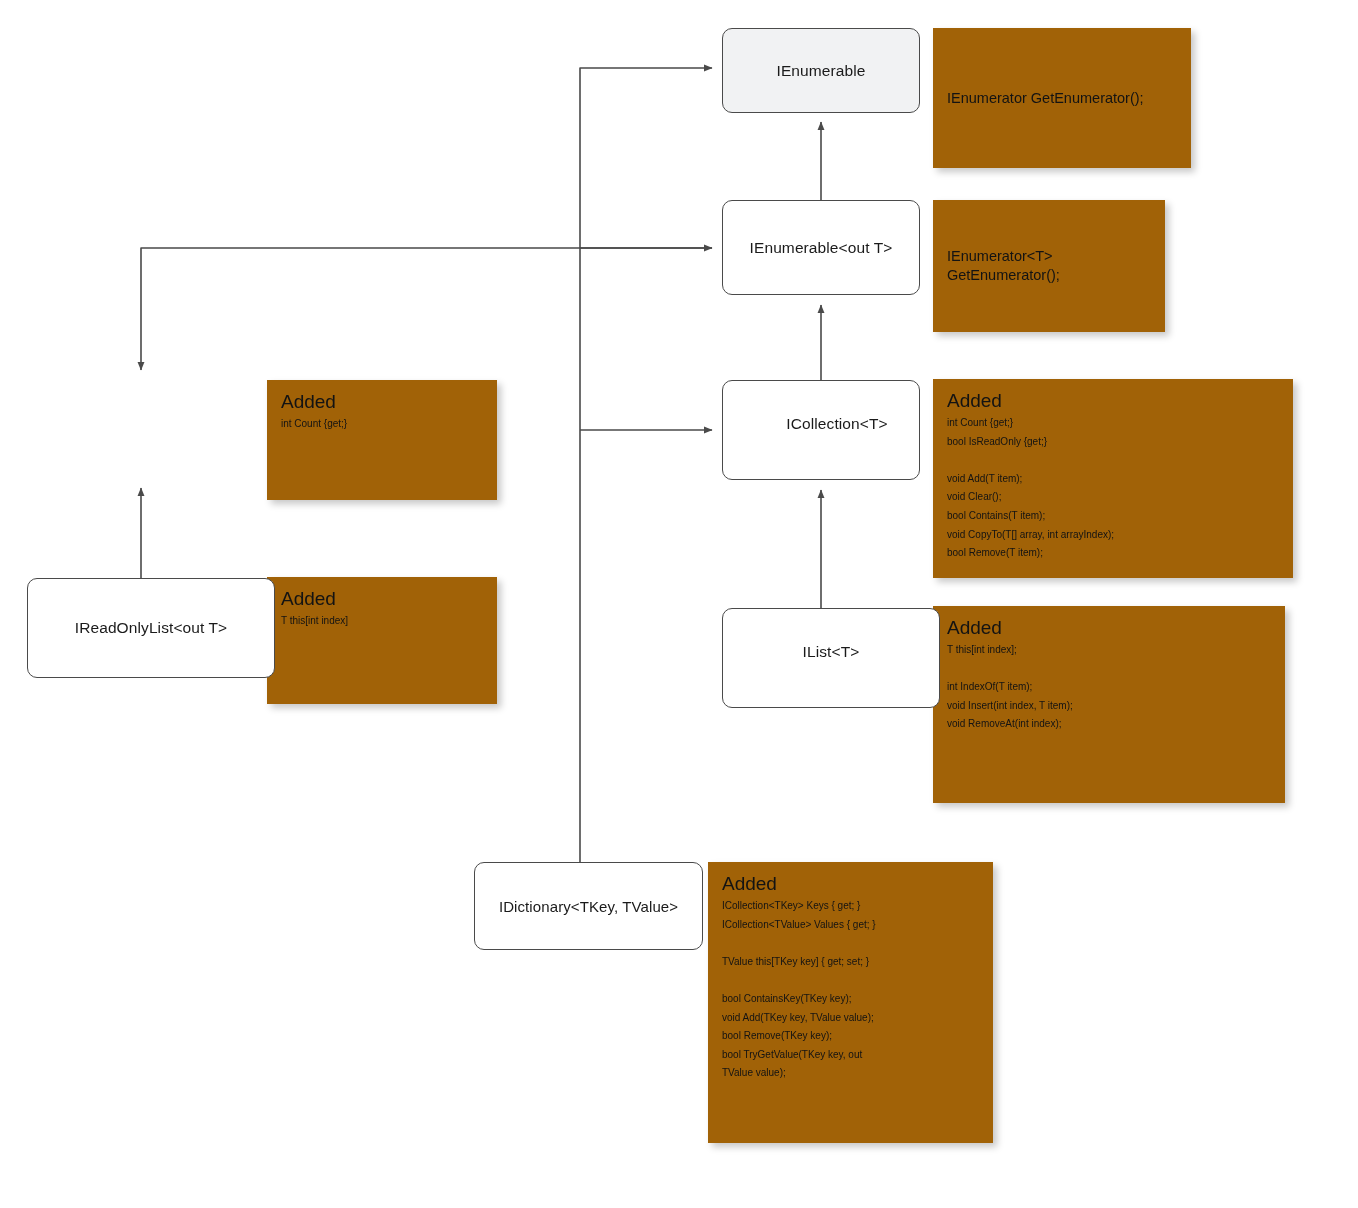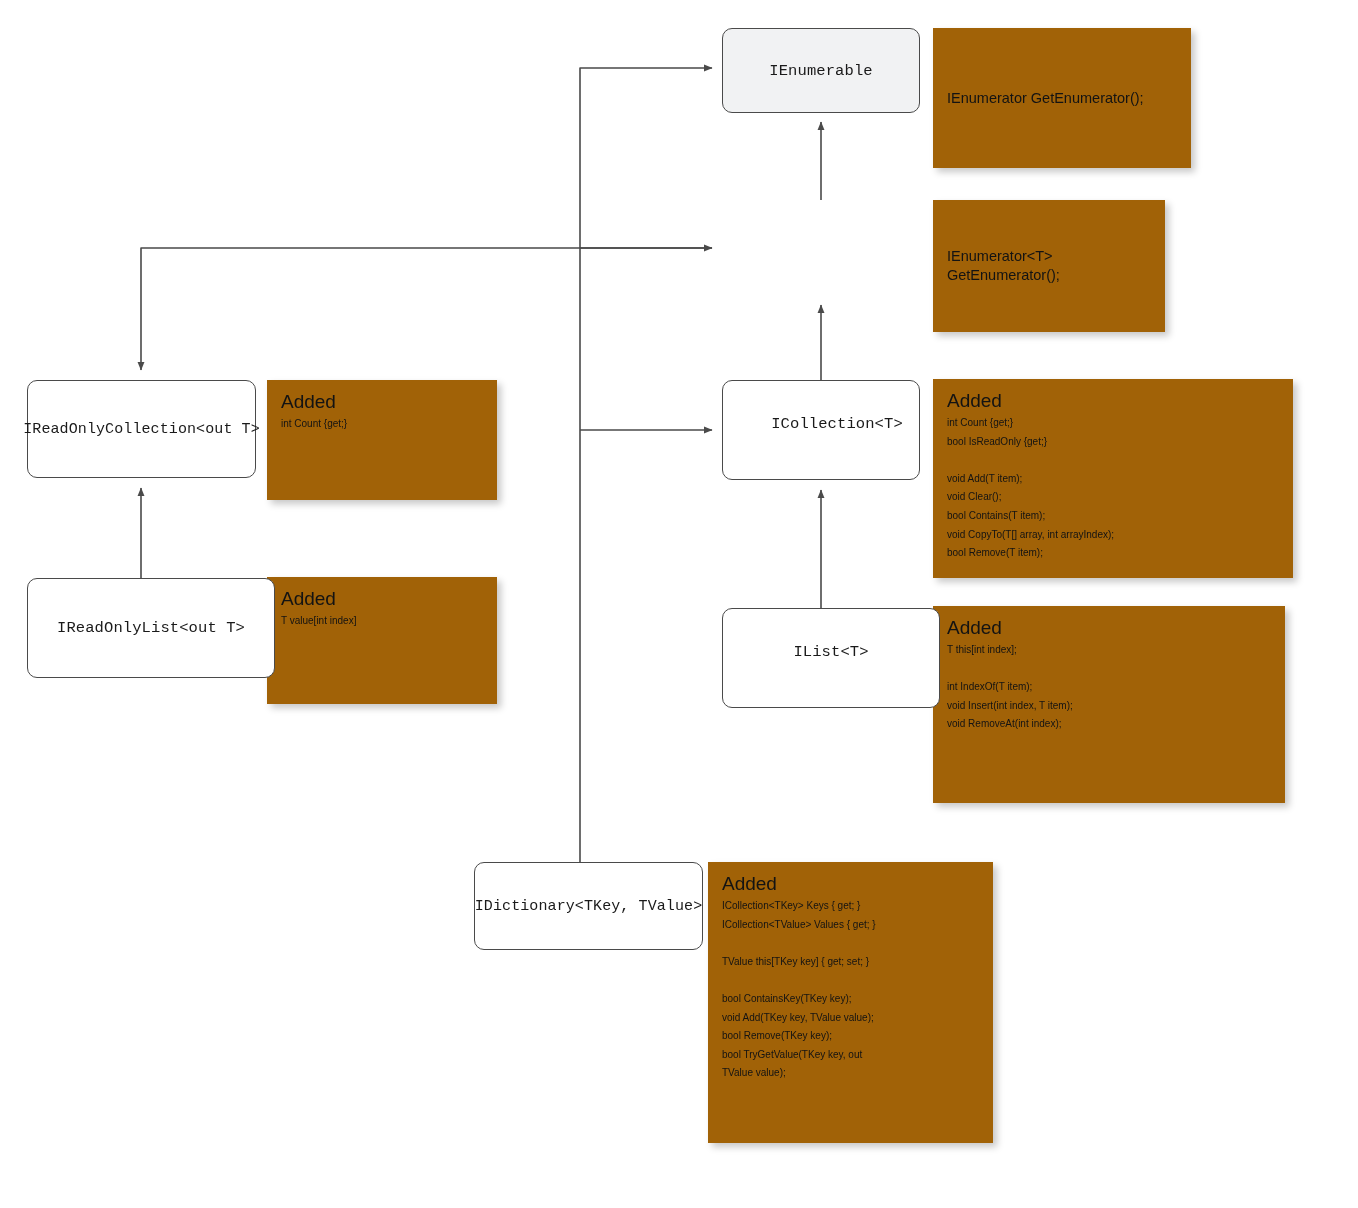--- a/index.html
+++ b/index.html
@@ -41,21 +41,20 @@
     z-index: 2;
   }
   .node.shaded {
     background: #f1f2f3;
   }
   .node .node-label {
     display: block;
     text-align: center;
     padding: 0 6px;
     white-space: nowrap;
-    font-family: Liberation Mono, monospace;
   }
   .node.tight {
     font-size: 15px;
   }
   .node.label-up .node-label {
     transform: translateY(-6px);
   }
   .note {
     position: absolute;
     box-sizing: border-box;
@@ -116,32 +115,32 @@
       <path d="M580,430 L712,430" marker-end="url(#arrowhead)"></path>
 
       <path d="M580,862 L580,862"></path>
     </g>
   </svg>
 
   <div class="node shaded" style="left:722px; top:28px; width:198px; height:85px;">
     <span class="node-label">IEnumerable</span>
   </div>
 
+  <div class="node" style="left:722px; top:200px; width:198px; height:95px;">
+    <span class="node-label">IEnumerable&lt;out T&gt;</span>
+  </div>
 
   <div class="node label-up" style="left:722px; top:380px; width:198px; height:100px;padding-left:32px;">
     <span class="node-label">ICollection&lt;T&gt;</span>
   </div>
 
   <div class="node label-up" style="left:722px; top:608px; width:218px; height:100px;">
     <span class="node-label">IList&lt;T&gt;</span>
   </div>
 
-  <div class="node tight" style="left:27px; top:380px; width:229px; height:98px;">
-    <span class="node-label">IReadOnlyCollection&lt;out T&gt;</span>
-  </div>
 
   <div class="node" style="left:27px; top:578px; width:248px; height:100px;">
     <span class="node-label">IReadOnlyList&lt;out T&gt;</span>
   </div>
 
   <div class="node tight" style="left:466px; top:862px; width:229px; height:88px;margin-left:8px;">
     <span class="node-label">IDictionary&lt;TKey, TValue&gt;</span>
   </div>
 
   <div class="note centered" style="left:933px; top:28px; width:258px; height:140px;">
@@ -152,21 +151,21 @@
     <div class="note-body">IEnumerator&lt;T&gt; GetEnumerator();</div>
   </div>
 
   <div class="note" style="left:267px; top:380px; width:230px; height:120px;">
     <div class="note-title">Added</div>
     <div class="note-body">int Count {get;}</div>
   </div>
 
   <div class="note" style="left:267px; top:577px; width:230px; height:127px;">
     <div class="note-title">Added</div>
-    <div class="note-body">T value[int index]</div>
+    <div class="note-body">T this[int index]</div>
   </div>
 
   <div class="note" style="left:933px; top:379px; width:360px; height:199px;">
     <div class="note-title">Added</div>
     <div class="note-body">int Count {get;}
 bool IsReadOnly {get;}
 
 void Add(T item);
 void Clear();
 bool Contains(T item);

